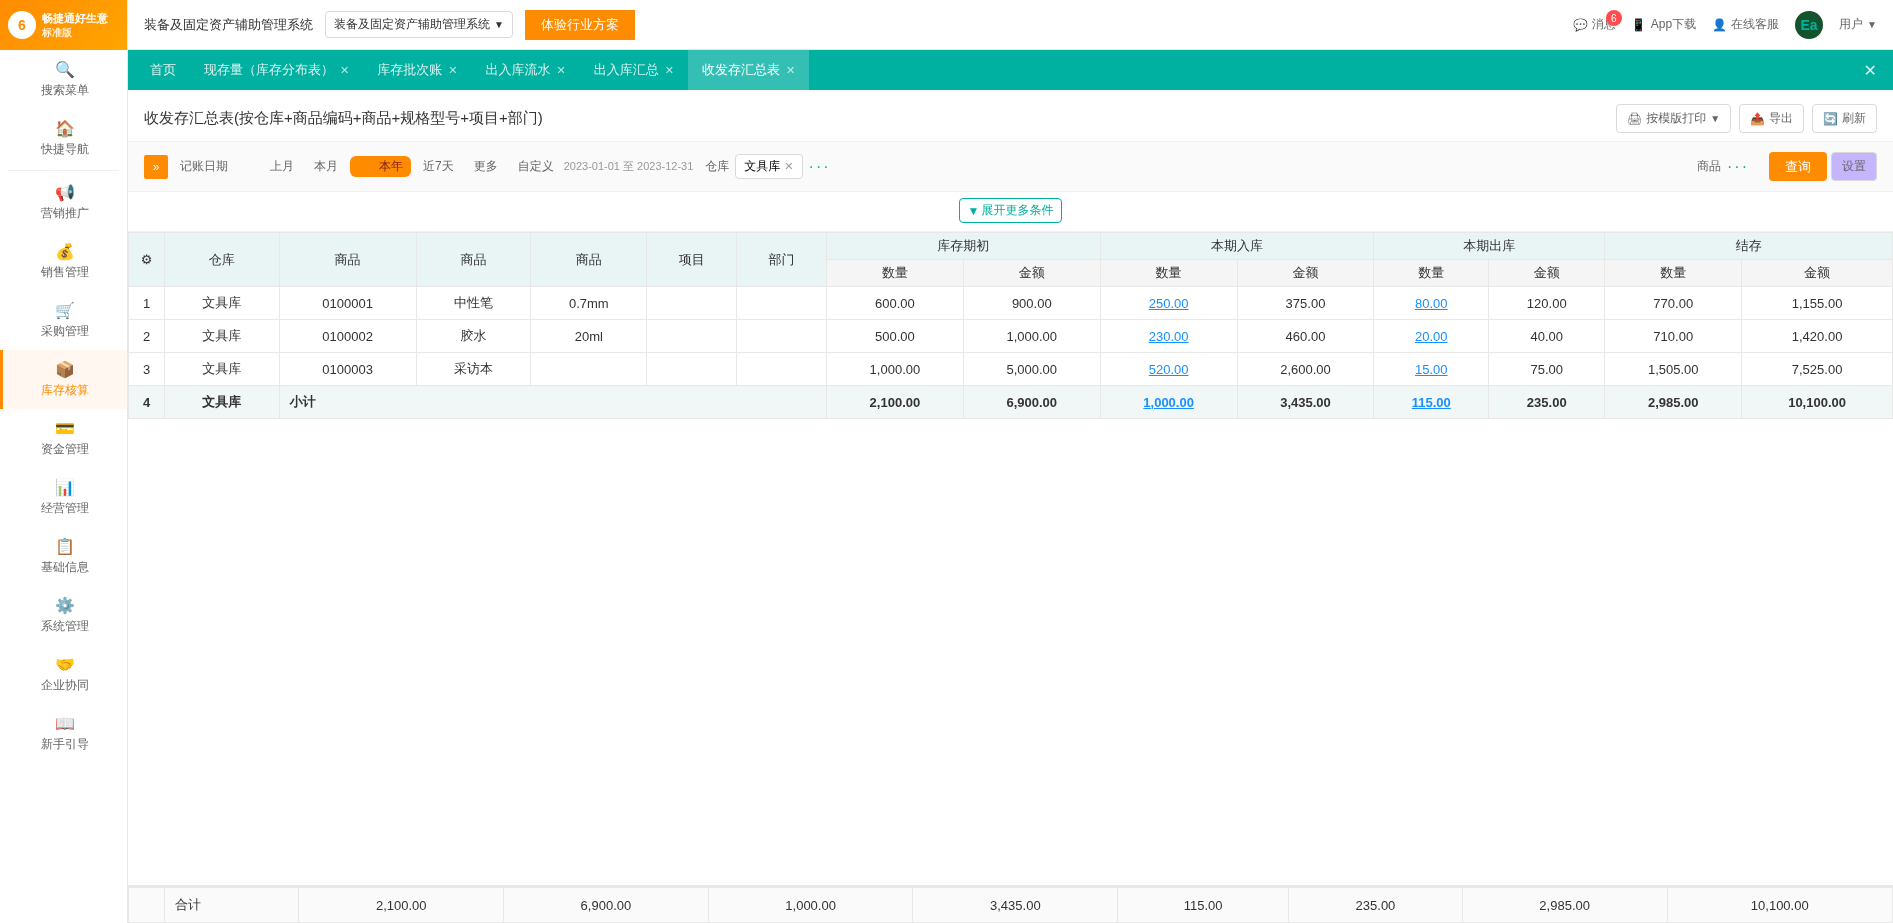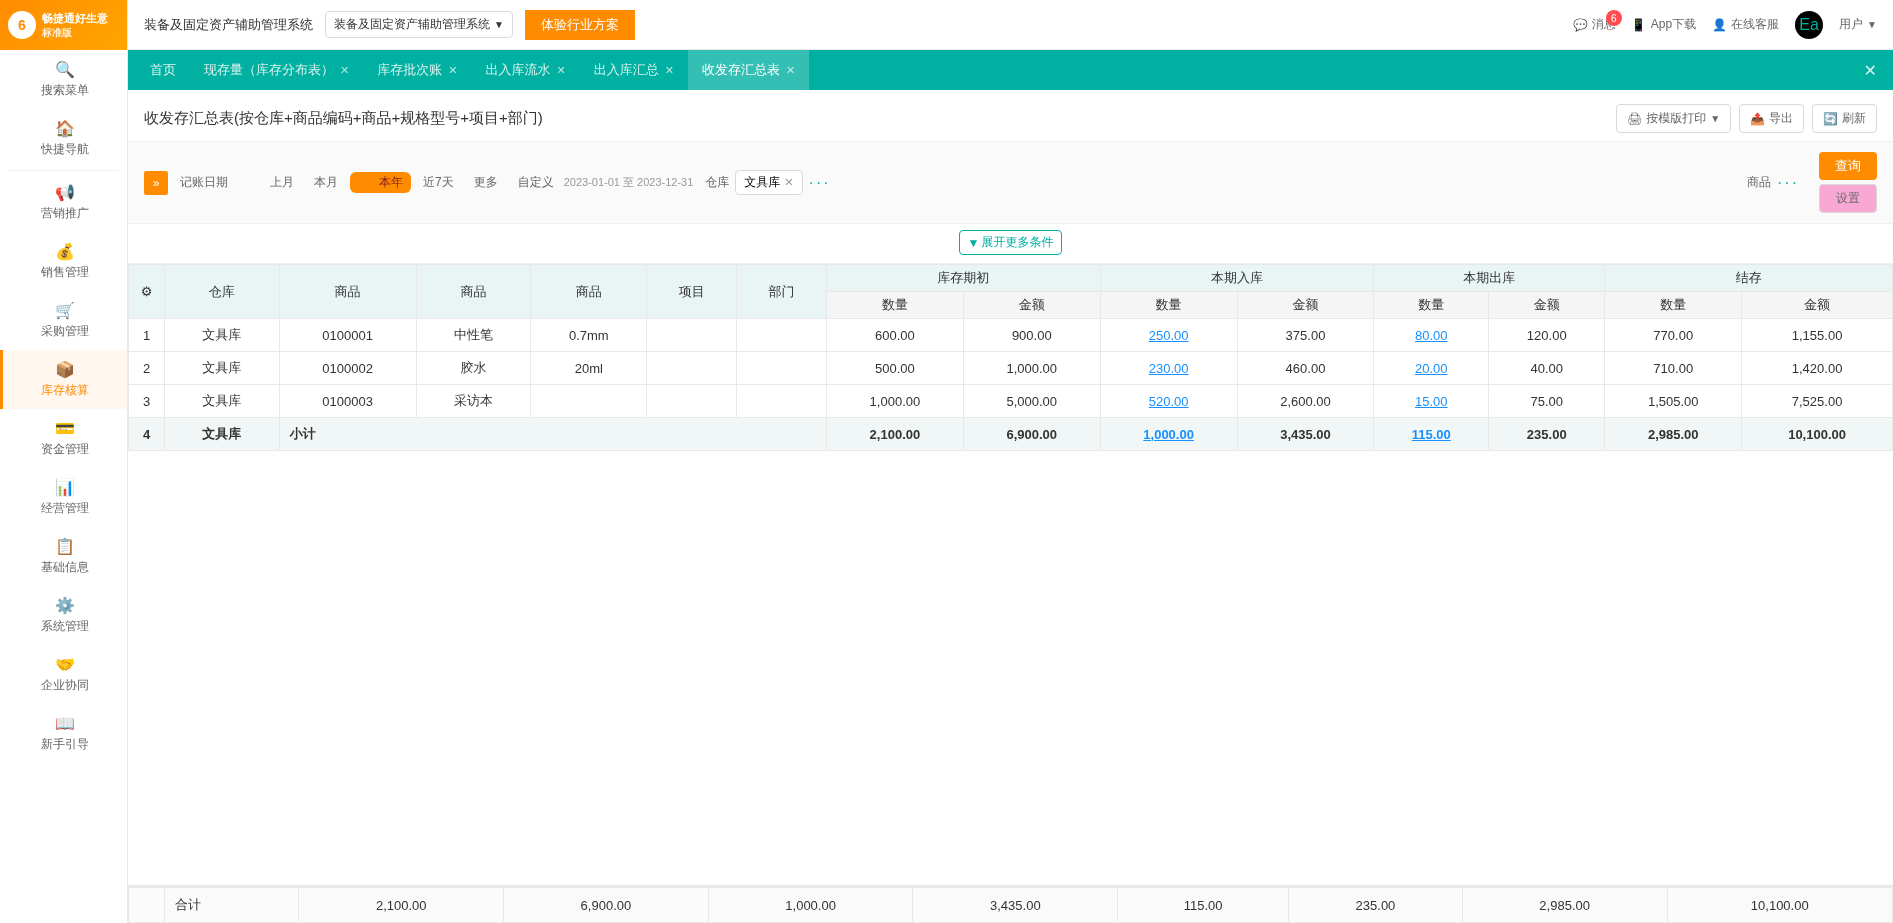--- a/index.html
+++ b/index.html
@@ -50,41 +50,41 @@
     .filter-label { color: #666; font-size: 12px; white-space: nowrap; }
     .filter-date-options { display: flex; gap: 4px; align-items: flex-start; margin-left: 28px; }
     .date-option { padding: 2px 8px; font-size: 12px; cursor: pointer; color: #666; border-radius: 2px; }
     .date-option.active { background: #ff8c00; color: #7f1d1d; border-radius: 6px; padding-left: 29px; }
     .date-range { font-size: 11px; color: #999; }
     .filter-tag { display: flex; align-items: center; gap: 4px; background: #fff; border: 1px solid #d9d9d9; border-radius: 4px; padding: 3px 8px; font-size: 12px; }
     .filter-tag-close { cursor: pointer; color: #999; font-size: 11px; }
     .filter-ellipsis { color: #00b0a0; cursor: pointer; font-size: 16px; letter-spacing: 2px; }
     .expand-btn { color: #00b0a0; cursor: pointer; font-size: 12px; display: flex; align-items: center; gap: 2px; border: 1px solid #00b0a0; border-radius: 4px; padding: 3px 8px; }
     .btn-query { background: #ff8c00; color: #fff; border: none; border-radius: 4px; padding: 5px 16px; font-size: 13px; cursor: pointer; }
-    .btn-settings-small { background: #f9a8d4; border: 1px solid #d9d9d9; color: #666; border-radius: 4px; padding: 5px 10px; font-size: 12px; cursor: pointer; }
+    .btn-settings-small { background: #c4b5fd; border: 1px solid #d9d9d9; color: #666; border-radius: 4px; padding: 5px 10px; font-size: 12px; cursor: pointer; }
 
     
     .filter-bar-2 { padding: 6px 16px 8px; display: flex; align-items: center; justify-content: center; border-bottom: 1px solid #f0f0f0; }
 
     
     .table-container { flex: 1; overflow: auto; padding: 0; }
     table { width: 100%; border-collapse: collapse; font-size: 13px; }
     thead tr th { background: #f5f5f5; padding: 4px 10px; text-align: center; border: 1px solid #e8e8e8; color: #333; font-weight: 500; white-space: nowrap; }
     thead tr:first-child th { background: #e8f5f4; }
     tbody tr td { padding: 7px 10px; border: 1px solid #e8e8e8; text-align: center; color: #333; }
     tbody tr.subtotal td { font-weight: bold; background: #f0f7f6; }
     .num-link { color: #1890ff; text-decoration: underline; cursor: pointer; }
 
     
     .table-footer { background: #fafafa; border-top: 2px solid #e8e8e8; padding: 0; position: sticky; bottom: 0; }
     .table-footer table { }
     .table-footer td { padding: 8px 10px; border: 1px solid #e8e8e8; text-align: center; font-weight: 400; color: #333; background: #fafafa; }
     .filter-col { display: flex; align-items: center; gap: 6px; }
     .filter-date-col { display: flex; flex-direction: row; gap: 2px; }
-    .query-col { display: flex; flex-direction: column; gap: 4px; margin-left: 8px; }
+    .query-col { display: flex; flex-direction: row; gap: 4px; margin-left: 8px; }
   </style>
 </head>
 <body>
 
 <div class="sidebar">
   <div class="sidebar-logo">
     <div class="sidebar-logo-icon">
       <span>6</span>
     </div>
     <div class="sidebar-logo-text">
@@ -160,21 +160,21 @@
         <span class="notification-badge">6</span>
       </div>
       <div class="top-header-right-item">
         <span>📱</span>
         <span>App下载</span>
       </div>
       <div class="top-header-right-item">
         <span>👤</span>
         <span>在线客服</span>
       </div>
-      <div class="top-header-right-item" style="width:28px;height:28px;background:#000000;border-radius:50%;display:flex;align-items:center;justify-content:center;font-size:16px;color:#00b0a0;">
+      <div class="top-header-right-item" style="width:28px;height:28px;background:#14532d;border-radius:50%;display:flex;align-items:center;justify-content:center;font-size:14px;color:#00b0a0;font-weight:bold;">
         <span>Ea</span>
       </div>
       <div class="top-header-right-item">
         <span>用户</span>
         <span style="font-size:10px;">▼</span>
       </div>
     </div>
   </div>
 
   <div class="tab-bar">

